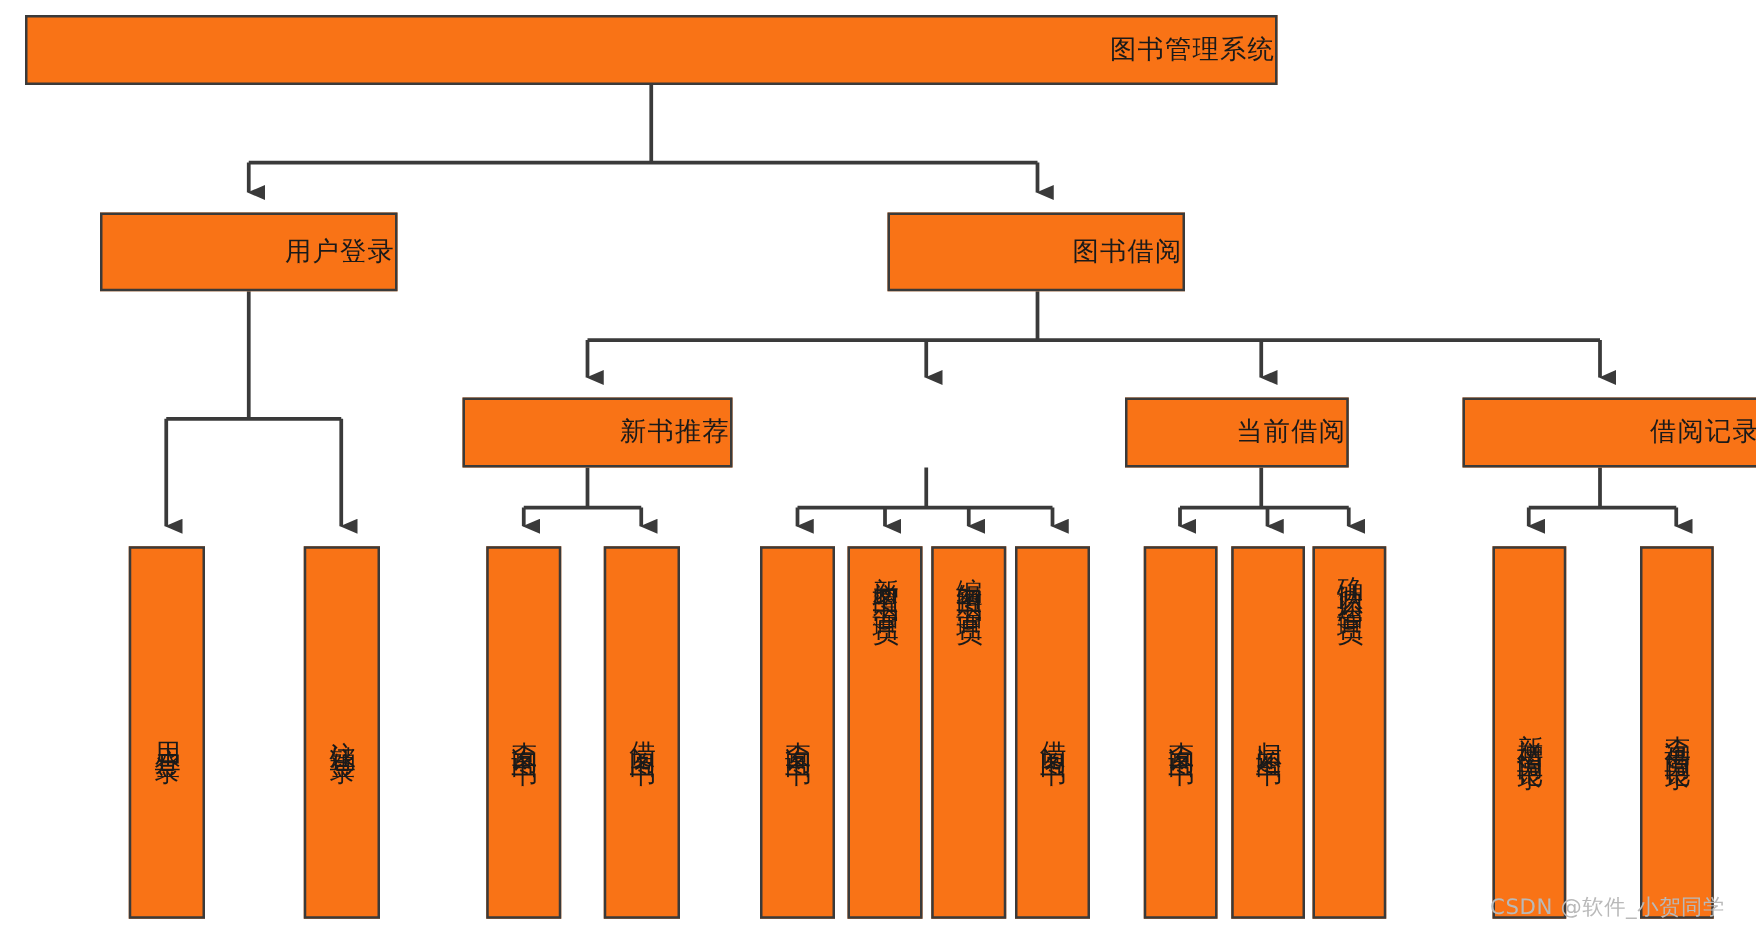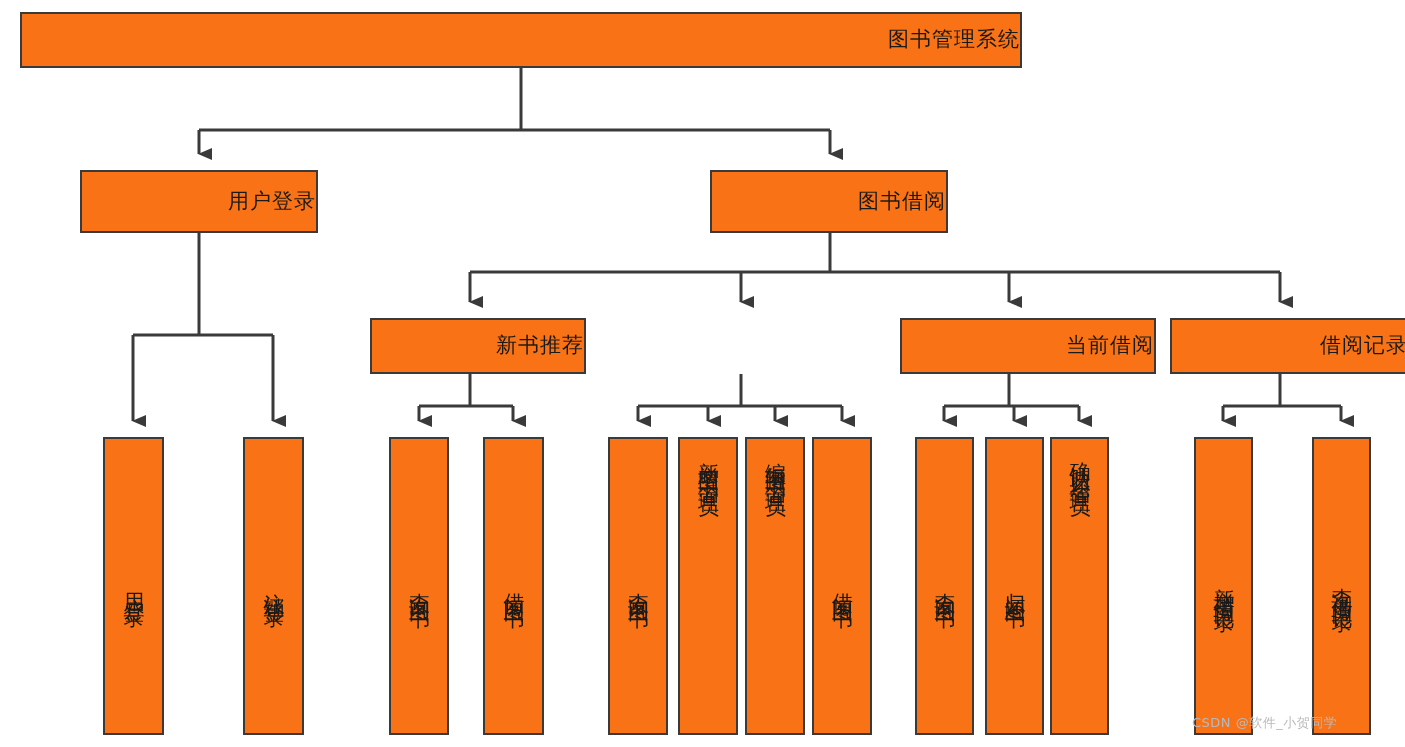--- a/index.html
+++ b/index.html
@@ -56,21 +56,21 @@
     font-size: 21px;
     letter-spacing: 5px;
     line-height: 1;
     margin: 0 auto;
   }
   .node.vert.center {
     align-items: center;
   }
   .watermark {
     position: absolute;
-    font-size: 13px;
+    font-size: 17px;
     color: #b9b9b9;
     white-space: nowrap;
     letter-spacing: 0.5px;
   }
 </style>
 </head>
 <body>
 
 <div id="canvas">
 
@@ -131,21 +131,21 @@
   <div class="node horiz" style="left:80px; top:170px; width:238px; height:63px;">
     <span class="label">用户登录</span>
   </div>
   <div class="node horiz" style="left:710px; top:170px; width:238px; height:63px;">
     <span class="label">图书借阅</span>
   </div>
 
   <div class="node horiz" style="left:370px; top:318px; width:216px; height:56px;">
     <span class="label">新书推荐</span>
   </div>
-  <div class="node horiz" style="left:900px; top:318px; width:256px; height:56px;">
+  <div class="node horiz" style="left:900px; top:318px; width:179px; height:56px;">
     <span class="label">当前借阅</span>
   </div>
   <div class="node horiz" style="left:1170px; top:318px; width:240px; height:56px;">
     <span class="label">借阅记录</span>
   </div>
 
   <div class="node vert center" style="left:103px; top:437px; width:61px; height:298px;">
     <span class="label">用户登录</span>
   </div>
   <div class="node vert center" style="left:243px; top:437px; width:61px; height:298px;">

